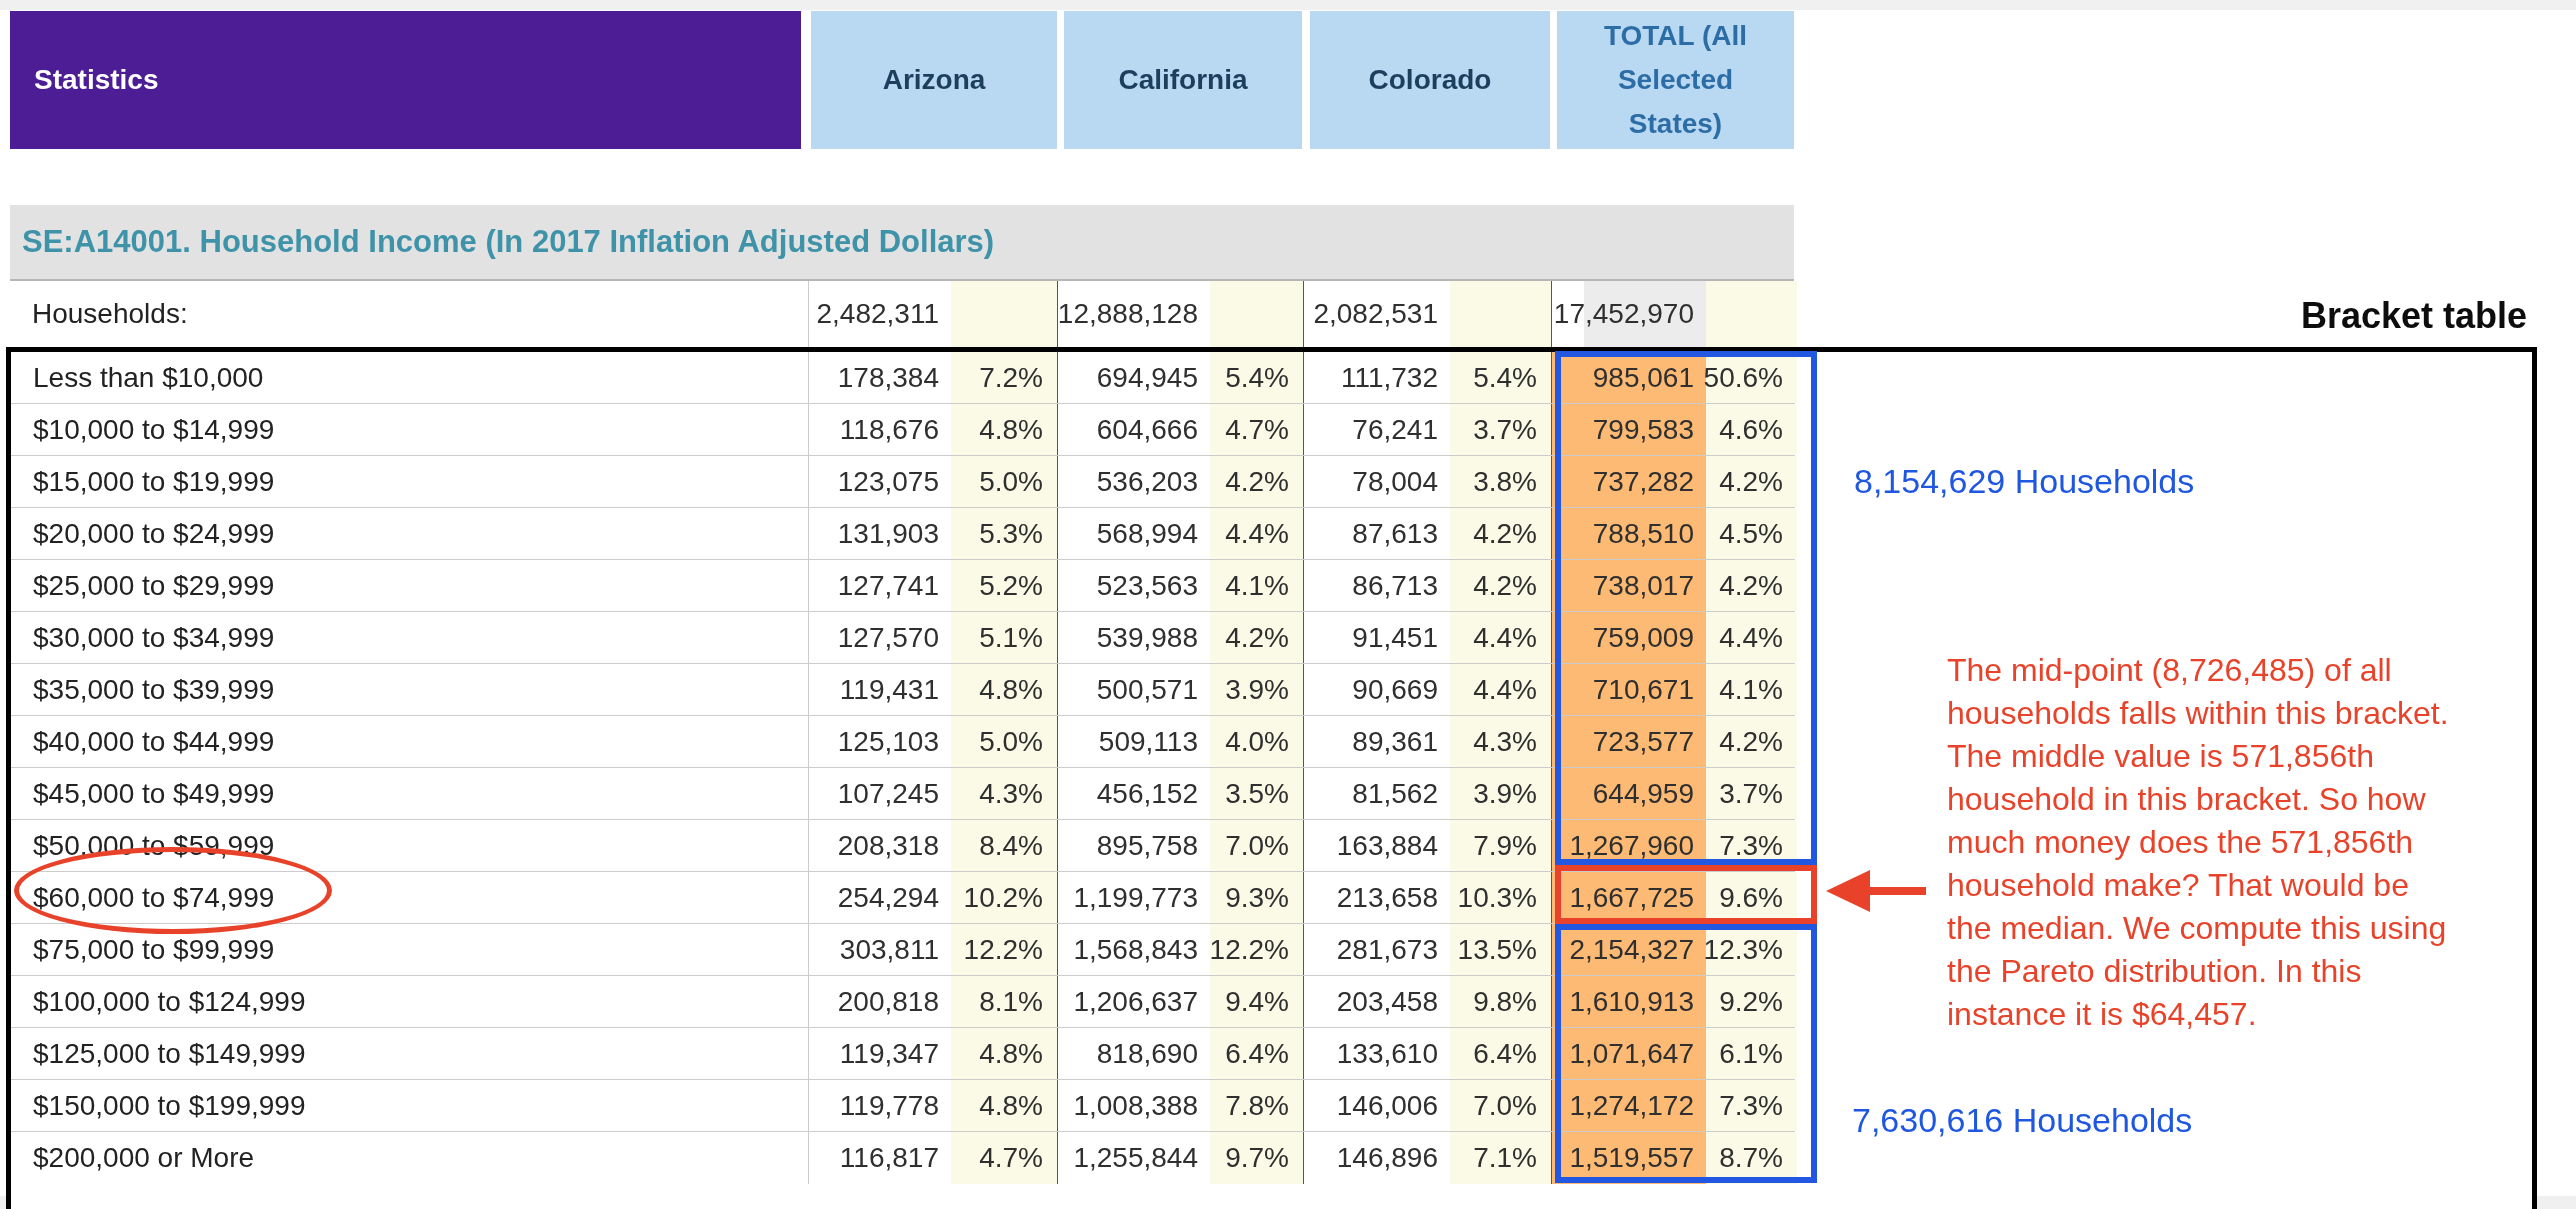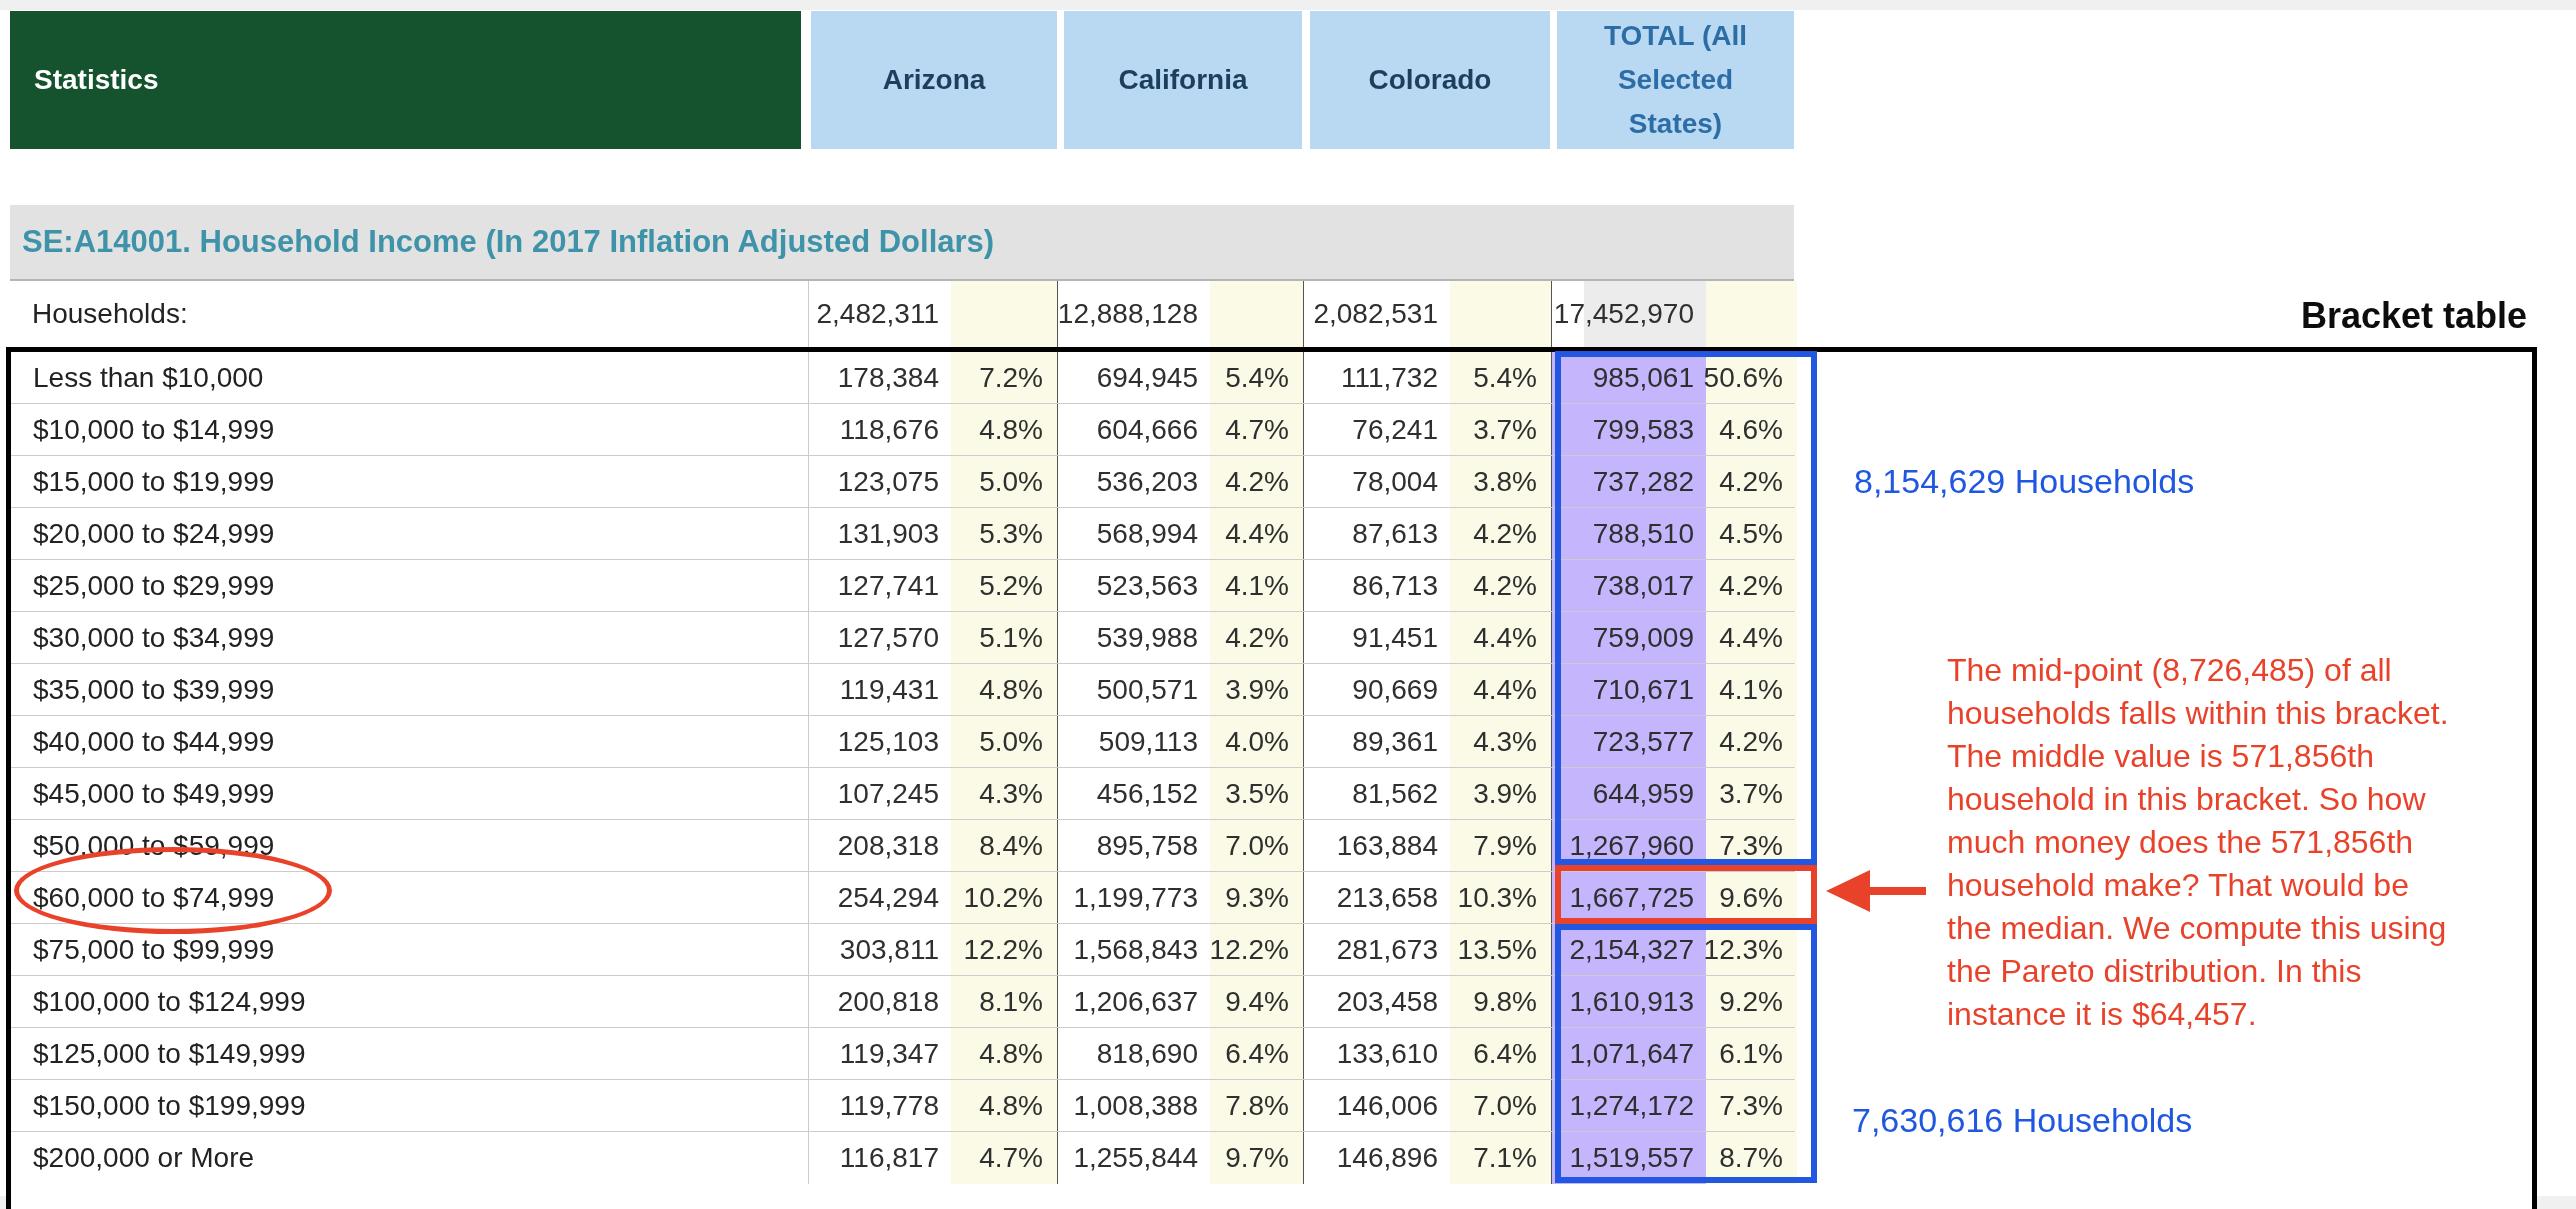--- a/index.html
+++ b/index.html
@@ -4,39 +4,39 @@
 <style>
   html,body{margin:0;padding:0;background:#ffffff;}
   .page{position:relative;width:2576px;height:1209px;background:#ffffff;overflow:hidden;
         font-family:"Liberation Sans",sans-serif;color:#2e2e2e;}
   .strip{position:absolute;left:0;width:2576px;background:#f0f0f1;}
   .strip.top{top:0;height:10px;}
   .strip.bottom{top:1196px;height:13px;}
 
   
   .hdr-cell{position:absolute;top:11px;height:138px;display:flex;align-items:center;box-sizing:border-box;}
-  .hdr-stat{left:10px;width:791px;background:#14532d;color:#ffffff;font-size:28px;font-weight:bold;padding-left:24px;}
+  .hdr-stat{left:10px;width:791px;background:#4c1d95;color:#ffffff;font-size:28px;font-weight:bold;padding-left:24px;}
   .hdr-state{background:#b9d8f2;color:#1d3f5e;font-size:28px;font-weight:bold;justify-content:center;text-align:center;}
   .hdr-az{left:811px;width:246px;}
   .hdr-ca{left:1064px;width:238px;}
   .hdr-co{left:1310px;width:240px;}
   .hdr-tot{left:1557px;width:237px;color:#2d6da6;line-height:44px;padding:0 14px;}
 
   
   .band{position:absolute;left:10px;top:205px;width:1784px;height:76px;background:#e2e2e3;
         border-bottom:2px solid #b5b5b5;display:flex;align-items:center;box-sizing:border-box;
         color:#3e93a8;font-size:31px;font-weight:bold;padding-left:12px;}
 
   
   .cell{display:flex;align-items:center;box-sizing:border-box;font-size:28px;}
   .c-label{padding-left:22px;color:#222;}
   .c-num{justify-content:flex-end;padding-right:12px;color:#2f2f2f;}
   .c-pct{justify-content:flex-end;padding-right:14px;background:#fafae6;color:#2f2f2f;}
   .grp-end{border-right:1px solid #555;}
-  .c-tot{background:#c4b5fd;}
+  .c-tot{background:#fdba74;}
 
   
   .hh-row{position:absolute;left:10px;top:281px;width:1785px;height:66px;display:grid;
           grid-template-columns:799px 142px 107px 152px 94px 146px 102px 154px 91px;}
   .hh-row .c-label{border-right:1px solid #ccc;text-align:right;}
   .hh-row .c-tot{background:#ececec;margin-left:32px;}
 
   
   .bracket-box{position:absolute;left:6px;top:347px;width:2531px;height:1036px;
                border:5px solid #000;background:#ffffff;box-sizing:border-box;}

